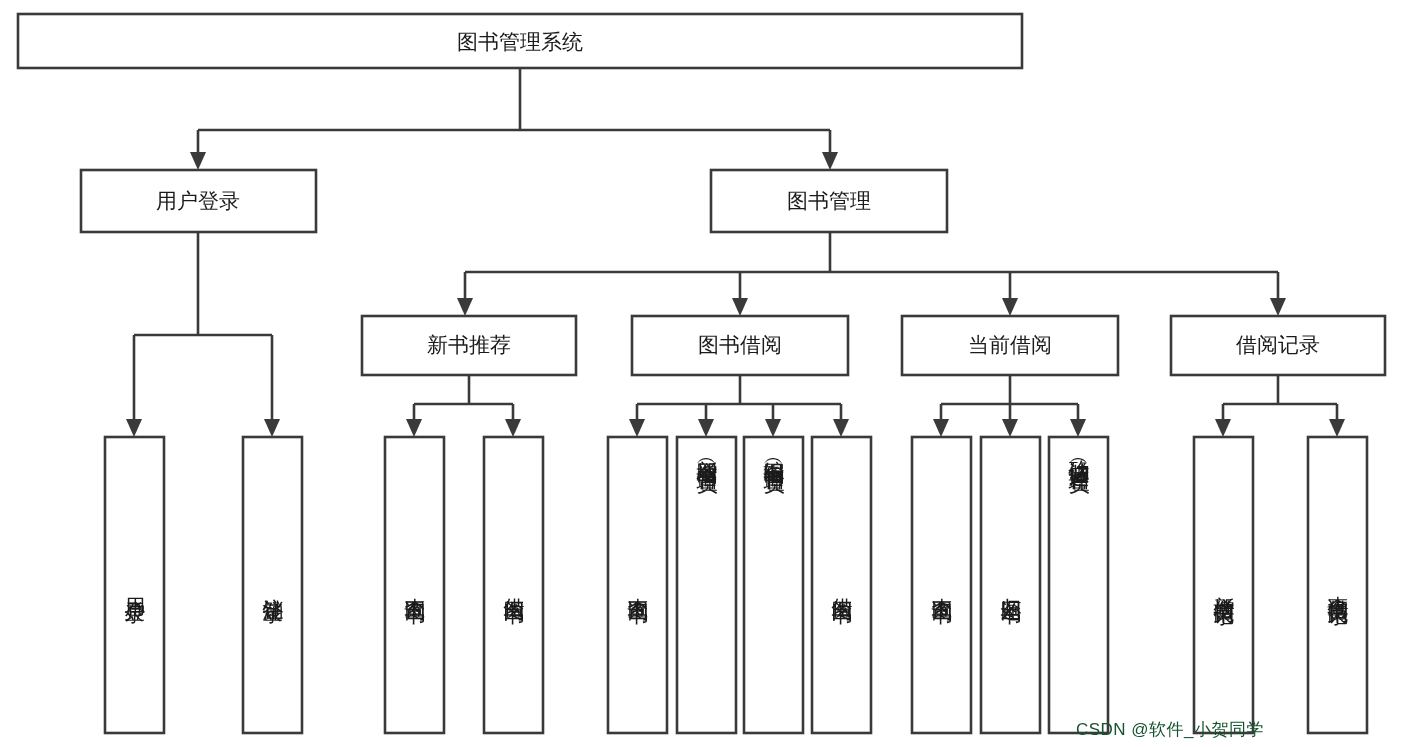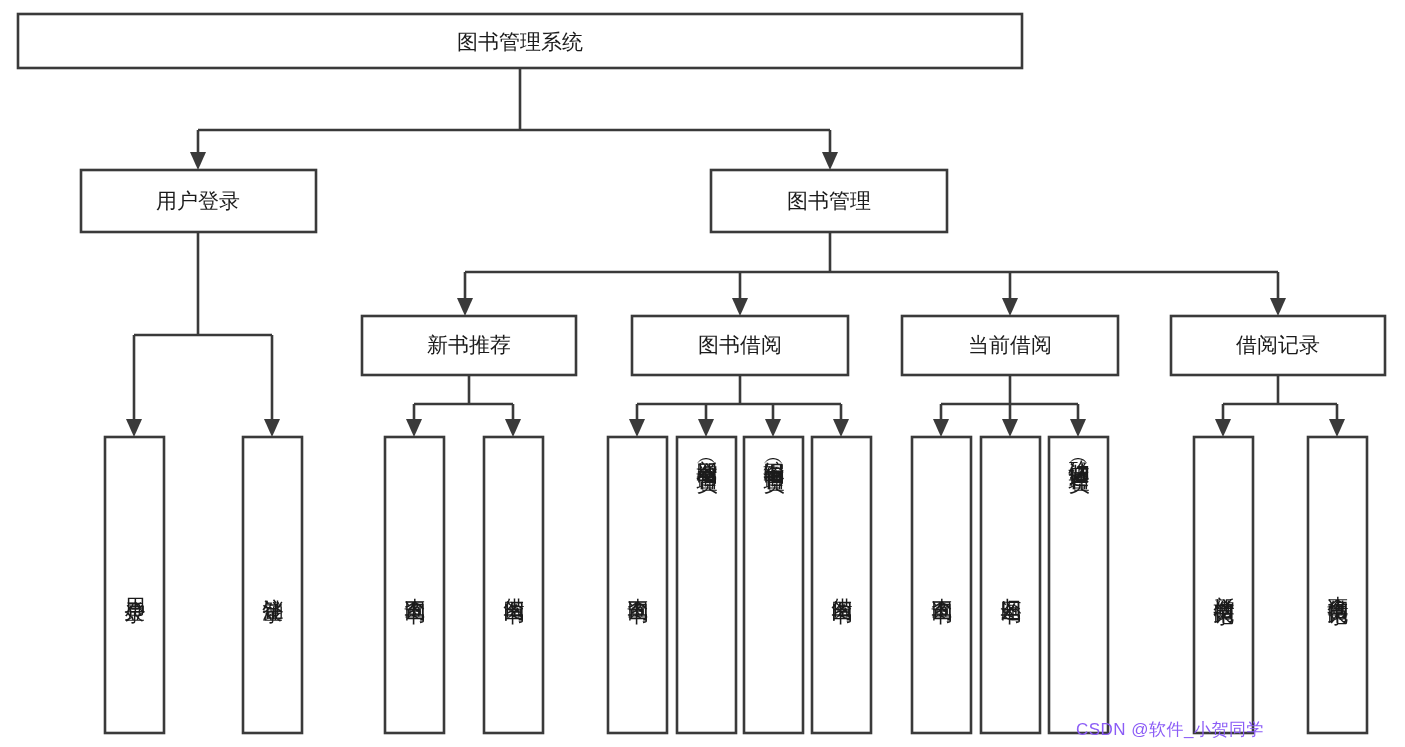--- a/index.html
+++ b/index.html
@@ -67,21 +67,21 @@
     letter-spacing: 2px;
     white-space: nowrap;
     text-align: center;
   }
   .watermark {
     position: absolute;
     right: 16px;
     bottom: 6px;
     font-family: "Liberation Sans", "DejaVu Sans", sans-serif;
     font-size: 17px;
-    color: #8b5cf6;
+    color: #14532d;
     letter-spacing: 0.5px;
     white-space: nowrap;
   }
 </style>
 </head>
 <body>
 
 <div id="diagram-root">
 
   <svg class="diagram-canvas" viewBox="0 0 1405 747">

